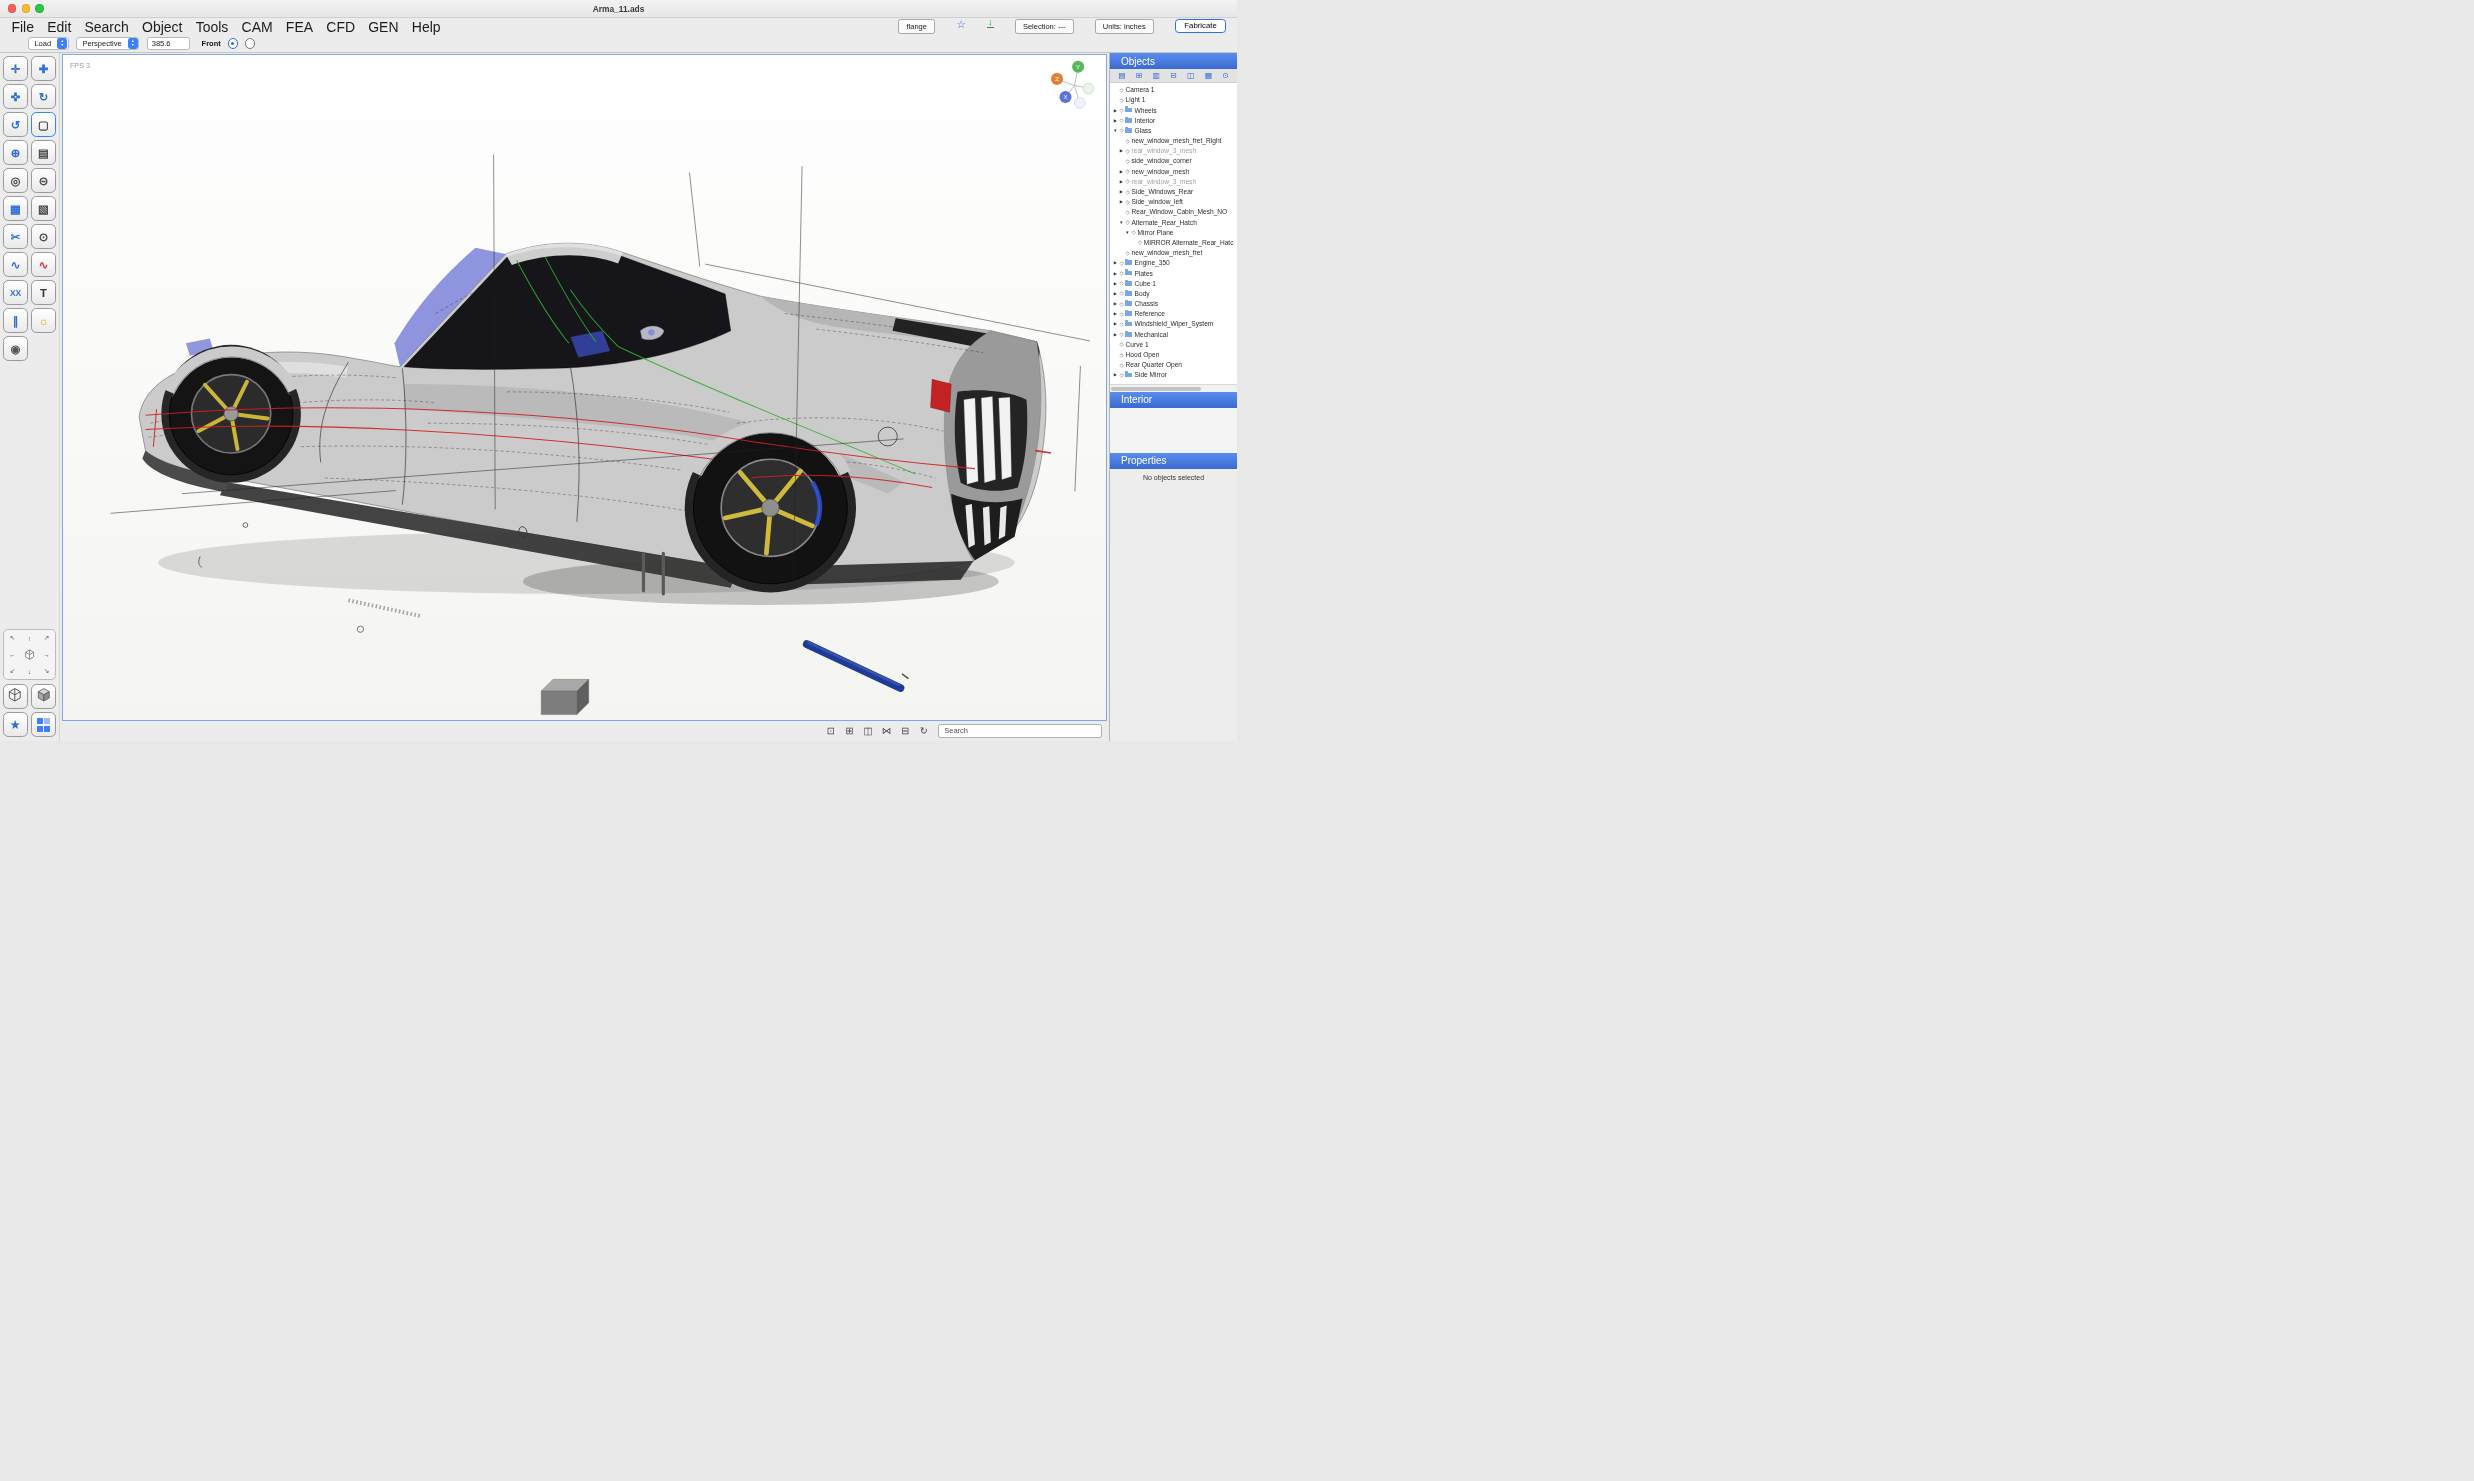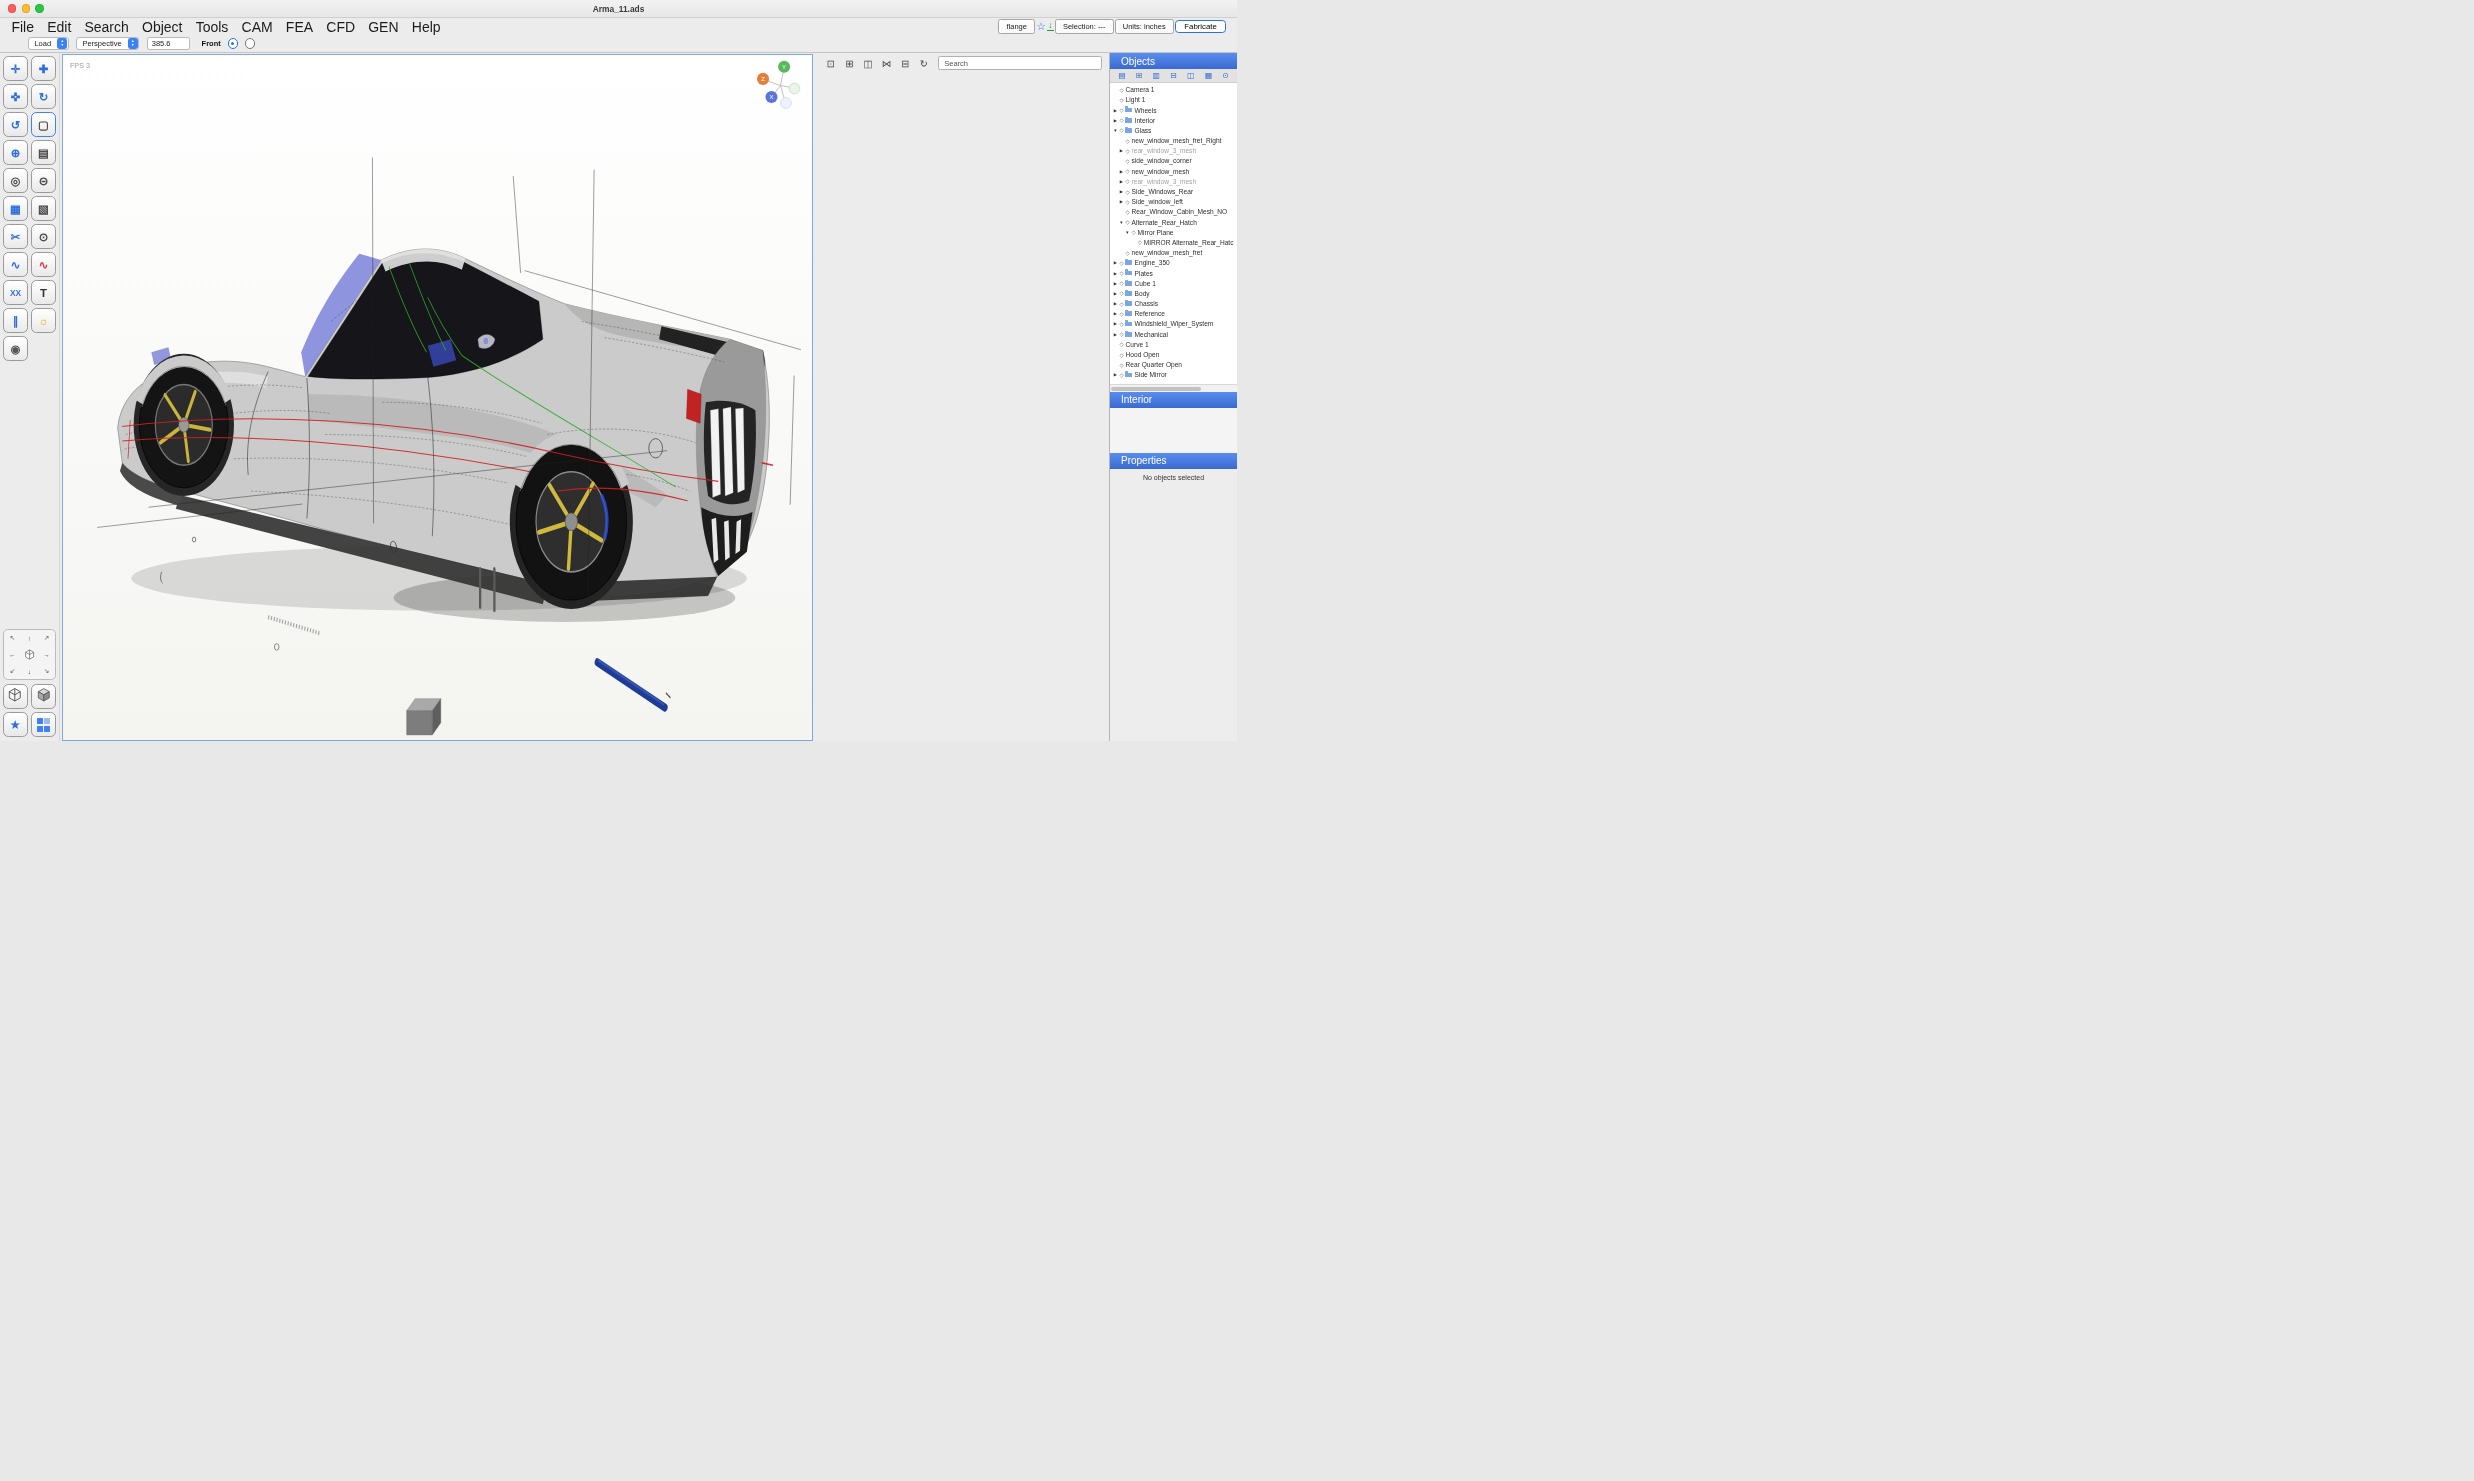--- a/index.html
+++ b/index.html
@@ -9,21 +9,21 @@
   
   .titlebar{height:18px;background:linear-gradient(#f2f2f2,#e7e7e7);border-bottom:0.6px solid #cfcfcf;display:flex;align-items:center;position:relative}
   .lights{display:flex;gap:5.4px;margin-left:7.8px;z-index:2}
   .light{width:8.4px;height:8.4px;border-radius:50%;border:0.6px solid rgba(0,0,0,.12)}
   .light.red{background:#ff5f57}.light.yellow{background:#febc2e}.light.green{background:#28c840}
   .win-title{position:absolute;left:0;right:0;text-align:center;font-size:8.4px;font-weight:bold;color:#3a3a3a}
 
   
   .menubar{height:17px;background:#ececec;display:flex;align-items:center;padding:0 4.8px}
   .menu-item{padding:0 6.6px;font-size:14px;color:#1c1c1c;cursor:default}
-  .menubar-right{margin-left:auto;display:flex;align-items:center;gap:1px;padding-right:6px}
+  .menubar-right{margin-left:auto;display:flex;align-items:flex-start;gap:21px;padding-right:6px}
   .pill{border:0.6px solid #a6a6a6;border-radius:2.4px;background:#fbfbfb;font-size:7.5px;padding:1.8px 7.2px;color:#222;white-space:nowrap}
   .fabricate{border:1.2px solid #2f6fdb;border-radius:3.6px;padding:1.2px 8.4px;font-size:7.8px;background:#fff;font-weight:500}
   .star-ic{color:#2f6fdb;font-size:10.8px;line-height:10.8px}
   .dl-ic{color:#1f9d2f;font-weight:bold;font-size:9px;line-height:7.8px;border-bottom:1.2px solid #1f9d2f;padding:0 1.2px}
 
   
   .toolbar2{height:18px;background:#ececec;border-bottom:0.6px solid #c4c4c4;display:flex;align-items:center;gap:7.2px;padding-left:28px}
   .select{display:flex;align-items:center;background:#fff;border:0.6px solid #b9b9b9;border-radius:3px;height:13.2px;font-size:7.5px;color:#222}
   .sel-label{padding:0 5.4px}
   .stepper{width:10.2px;height:11.4px;background:#3b82f7;border-radius:2.4px;margin:0.6px;color:#fff;font-size:3.6px;line-height:3.6px;display:flex;flex-direction:column;align-items:center;justify-content:center}
@@ -46,21 +46,21 @@
   .nav-pad{width:53px;height:51px;display:grid;grid-template-columns:repeat(3,1fr);grid-template-rows:repeat(3,1fr);background:#f4f4f4;border:0.6px solid #bbb;border-radius:4.8px}
   .nav-cell{display:flex;align-items:center;justify-content:center;font-size:6.6px;color:#444;cursor:pointer}
   .cube-row{display:flex;gap:3.6px}
   .sq-btn{width:25px;height:25px;border:0.6px solid #9a9a9a;border-radius:5.4px;background:linear-gradient(#fff,#e9e9e9);display:flex;align-items:center;justify-content:center;cursor:pointer}
   .star-glyph{color:#2f6fdb;font-size:12.6px}
   .mv-grid{display:grid;grid-template-columns:6px 6px;grid-template-rows:6px 6px;gap:1.2px}
   .mv-grid span{background:#3b82f7;border-radius:0.6px}
   .mv-grid span:nth-child(2){background:#9db9ee}
 
   
-  .center-col{flex:1;display:flex;flex-direction:row;background:#ececec;min-width:0}
+  .center-col{flex:1;display:flex;flex-direction:column;background:#ececec;min-width:0}
   .viewport{flex:1;margin:1.2px 2.4px 0 1.8px;background:linear-gradient(#ffffff,#f4f4f1);border:0.6px solid #7ea7e8;position:relative;overflow:hidden}
   .fps{position:absolute;top:6px;left:7.2px;font-size:7.2px;color:#9b9b9b}
   .gizmo{position:absolute;top:3.6px;right:4.8px}
   .car-svg{position:absolute;inset:0;width:100%;height:100%}
   .status-bar{height:20.5px;display:flex;align-items:center;justify-content:flex-end;gap:3.6px;padding:0 7.2px;background:#ececec}
   .status-icon{width:16.2px;height:15px;border:none;background:transparent;font-size:9.6px;color:#444;display:flex;align-items:center;justify-content:center;cursor:pointer}
   .search-input{width:164px;height:14px;border:0.6px solid #b0b0b0;border-radius:2.4px;background:#fff;font-size:7.5px;padding:0 5.4px;color:#333;font-family:inherit;margin-left:2.4px}
   .search-input::placeholder{color:#555}
 
   

